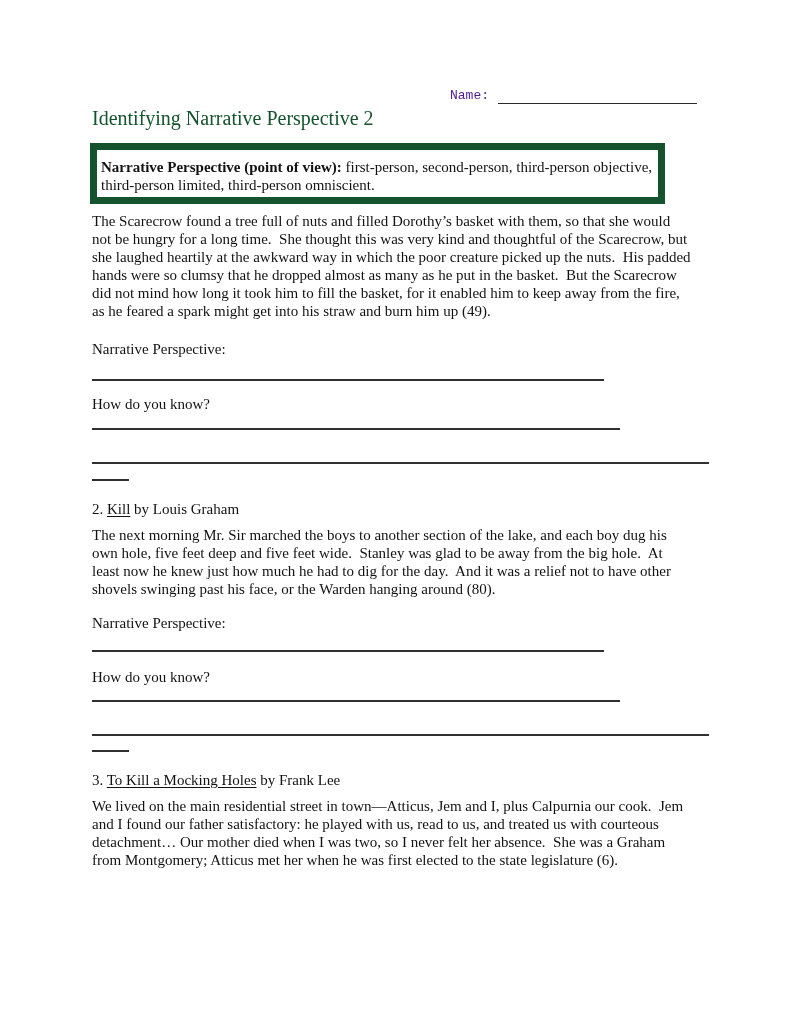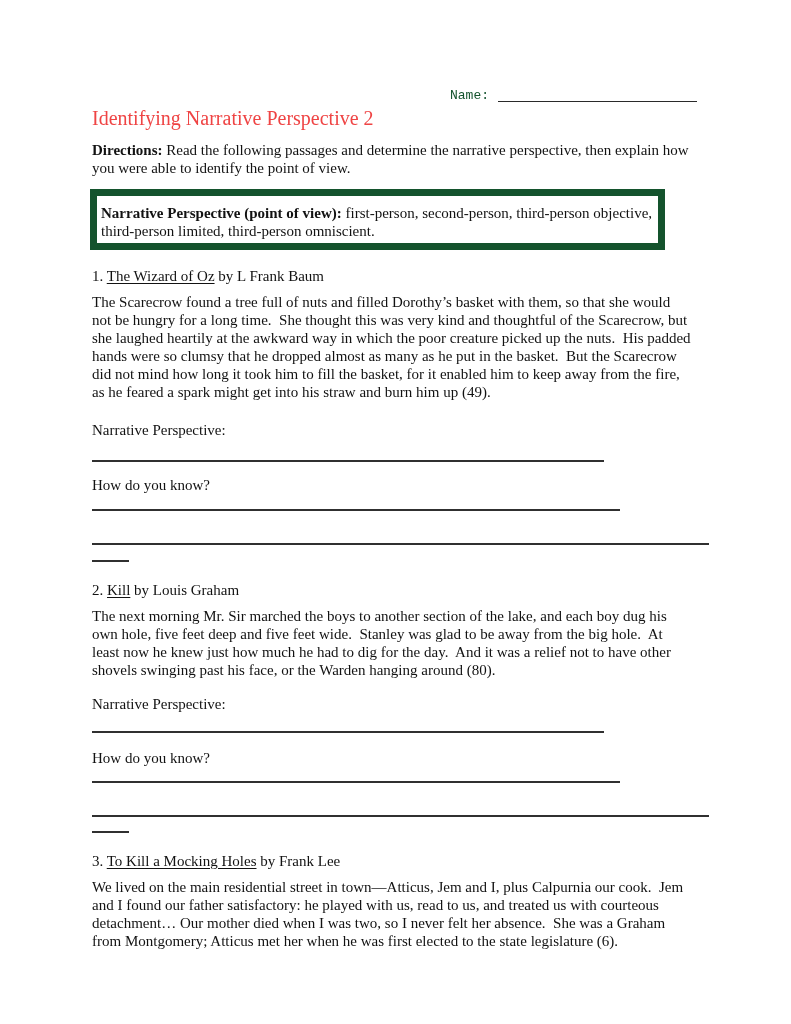--- a/index.html
+++ b/index.html
@@ -19,36 +19,37 @@
     flex-direction: column;
     align-items: flex-start;
     margin-left: 92px;
     width: 617px;
   }
   .name-row {
     align-self: flex-end;
     margin-top: 88px;
     margin-right: 12px;
     display: flex;
+    align-items: flex-end;
     font-family: "Liberation Mono", monospace;
     font-size: 13px;
     line-height: 16px;
-    color: #14532d;
+    color: #4c1d95;
   }
   .name-line {
     width: 199px;
     height: 13px;
     margin-left: 9px;
     border-bottom: 1.5px solid #2a2a2a;
   }
   .title {
     margin-top: 1px;
     font-size: 20px;
     line-height: 26px;
-    color: #ef4444;
+    color: #14532d;
   }
   .directions {
     margin-top: 10px;
     width: 600px;
     white-space: pre-wrap;
   }
   .key-box {
     margin-top: 12px;
     margin-left: -2px;
     width: 553px;
@@ -84,25 +85,23 @@
 <div class="page">
   <div class="content">
 
     <div class="name-row">
       <span>Name:</span>
       <span class="name-line"></span>
     </div>
 
     <div class="title">Identifying Narrative Perspective 2</div>
 
-    <div class="directions"><span class="bold">Directions:</span><span> Read the following passages and determine the narrative perspective, then explain how you were able to identify the point of view.</span></div>
 
     <div class="key-box"><span class="bold">Narrative Perspective (point of view):</span><span> first-person, second-person, third-person objective, third-person limited, third-person omniscient.</span></div>
 
-    <div class="q-heading" style="margin-top:17px;"><span>1. </span><span class="book-title">The Wizard of Oz</span><span> by L Frank Baum</span></div>
     <div class="passage">The Scarecrow found a tree full of nuts and filled Dorothy’s basket with them, so that she would not be hungry for a long time.  She thought this was very kind and thoughtful of the Scarecrow, but she laughed heartily at the awkward way in which the poor creature picked up the nuts.  His padded hands were so clumsy that he dropped almost as many as he put in the basket.  But the Scarecrow did not mind how long it took him to fill the basket, for it enabled him to keep away from the fire, as he feared a spark might get into his straw and burn him up (49).</div>
 
     <div class="label" style="margin-top:20px;">Narrative Perspective:</div>
     <div class="ans-line w-np" style="margin-top:21px;"></div>
 
     <div class="label" style="margin-top:14px;">How do you know?</div>
     <div class="ans-line w-hdyk" style="margin-top:15px;"></div>
     <div class="ans-line w-full" style="margin-top:32px;"></div>
     <div class="ans-line w-stub" style="margin-top:15px;"></div>
 

